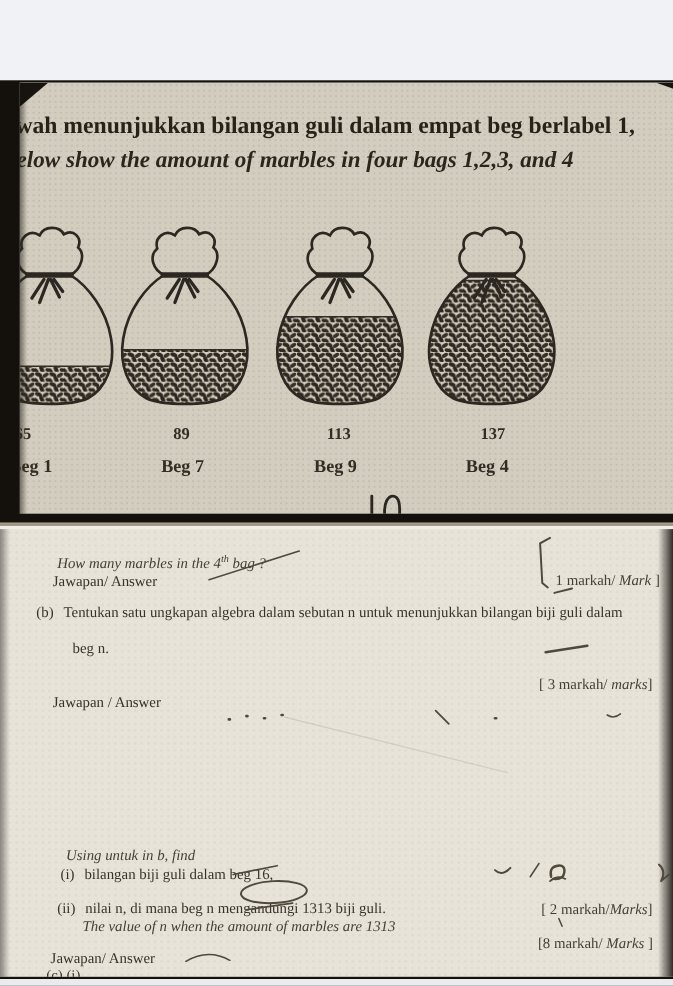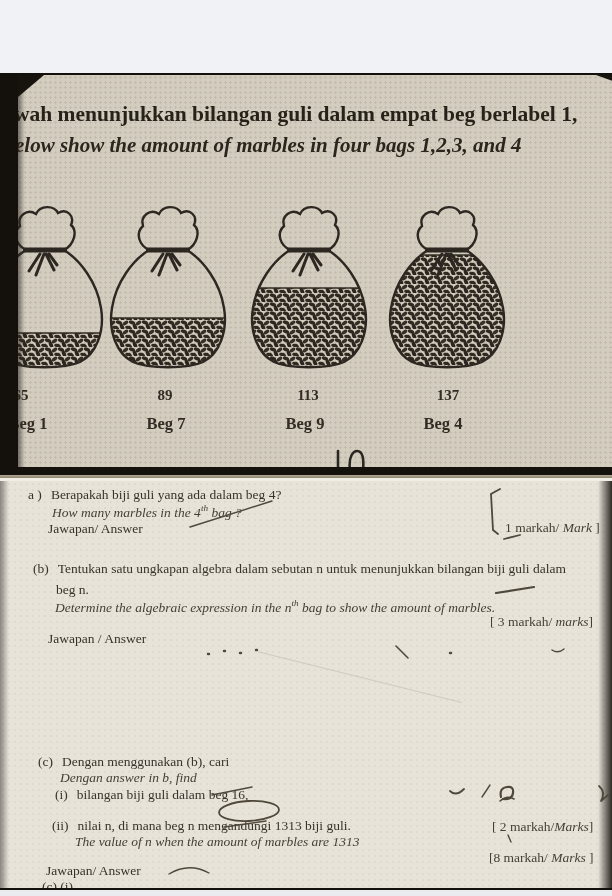--- a/index.html
+++ b/index.html
@@ -163,65 +163,56 @@
         <path d="M20,24 C18,8 24,4 27,4 C33,4 34,12 33,24"></path>
       </svg>
     </div>
 
     <div class="seam"></div>
     <div class="section-bottom">
       <div class="edge-left-bot"></div>
       <div class="edge-right-bot"></div>
       <div class="crease"></div>
 
-      <div class="line" style="top:6px;left:28px">
-        <span class="qlabel">a )</span><span>Berapakah biji guli yang ada dalam beg 4?</span>
-      </div>
       <div class="marks" style="top:7px;left:505px">
         <span>1 markah/ </span><span class="it">Mark</span><span> ]</span>
       </div>
       <div class="line eng" style="top:22px;left:52px">
         <span>How many marbles in the 4</span><sup>th</sup><span> bag ?</span>
       </div>
       <div class="line" style="top:40px;left:48px">Jawapan/ Answer</div>
 
       <svg class="pen" style="left:486px;top:5px" width="44" height="58">
         <path d="M14,3 L5,8 L7,44 L12,48"></path>
         <path d="M18,53 L34,49"></path>
       </svg>
       <svg class="pen" style="left:186px;top:16px" width="92" height="34">
         <path d="M4,30 L86,4" style="stroke-width:1.4"></path>
       </svg>
 
-      <div class="line" style="top:80px;left:33px">
+      <div class="line" style="top:68px;left:33px">
         <span class="qlabel">(b)</span><span>Tentukan satu ungkapan algebra dalam sebutan n untuk menunjukkan bilangan biji guli dalam</span>
       </div>
-      <div class="line" style="top:101px;left:56px">beg n.</div>
+      <div class="line" style="top:101px;left:66px">beg n.</div>
       <div class="marks" style="top:101px;left:490px">
         <span>[ 3 markah/ </span><span class="it">marks</span><span>]</span>
-      </div>
-      <div class="line eng" style="top:117px;left:55px">
-        <span>Determine the algebraic expression in the n</span><sup>th</sup><span> bag to show the amount of marbles.</span>
       </div>
       <div class="line" style="top:150px;left:48px">Jawapan / Answer</div>
 
       <svg class="pen" style="left:494px;top:102px" width="60" height="14">
         <path d="M2,10 L40,4" style="stroke-width:2.2"></path>
       </svg>
       <svg class="pen" style="left:200px;top:163px" width="380" height="18">
         <path d="M8,10 L9,10 M24,7 L25,7 M40,9 L41,9 M56,6 L57,6" style="stroke-width:2.4"></path>
         <path d="M196,2 L208,14" style="stroke-width:1.6"></path>
         <path d="M250,9 L251,9" style="stroke-width:2.4"></path>
         <path d="M352,6 Q358,10 364,5" style="stroke-width:1.4"></path>
       </svg>
 
-      <div class="line" style="top:273px;left:38px">
-        <span class="qlabel">(c)</span><span>Dengan menggunakan (b), cari</span>
-      </div>
-      <div class="line eng" style="top:289px;left:60px">Dengan answer in b, find</div>
+      <div class="line eng" style="top:289px;left:60px">Using untuk in b, find</div>
 
       <div class="line" style="top:306px;left:55px">
         <span class="qlabel">(i)</span><span>bilangan biji guli dalam beg 16,</span>
       </div>
       <div class="marks" style="top:306px;left:492px">
         <span>[ 2 markah/</span><span class="it">Marks</span><span>]</span>
       </div>
 
       <div class="line" style="top:337px;left:52px">
         <span class="qlabel">(ii)</span><span>nilai n, di mana beg n mengandungi 1313 biji guli.</span>

